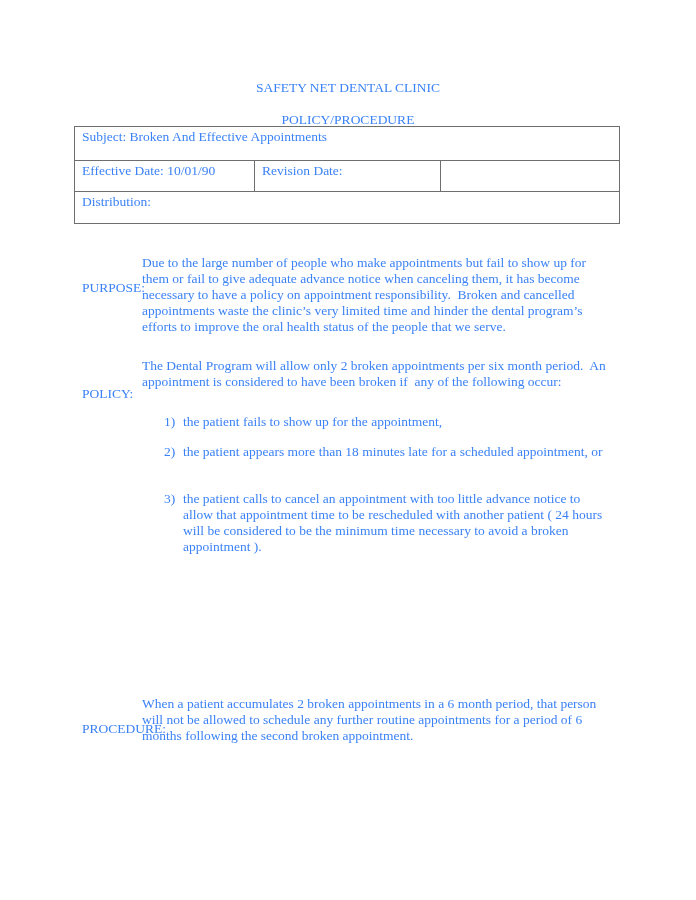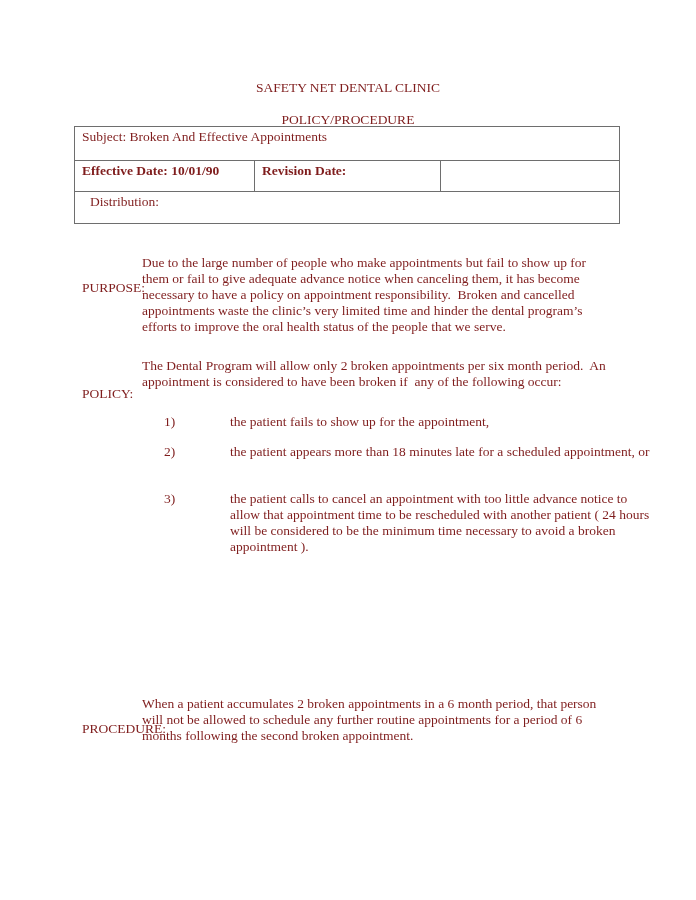--- a/index.html
+++ b/index.html
@@ -8,21 +8,21 @@
     background: #ffffff;
   }
   .page {
     position: relative;
     width: 696px;
     height: 900px;
     background: #ffffff;
     font-family: "Liberation Serif", "DejaVu Serif", serif;
     font-size: 13.5px;
     line-height: 16px;
-    color: #7f1d1d;
+    color: #3b82f6;
     overflow: hidden;
   }
   .abs { position: absolute; }
   .doc-title {
     left: 0;
     top: 80px;
     width: 696px;
     text-align: center;
     white-space: pre;
   }
@@ -30,43 +30,43 @@
     left: 74px;
     top: 126px;
     width: 546px;
     border: 1px solid #6e6e6e;
     box-sizing: border-box;
   }
   .info-row {
     border-bottom: 1px solid #6e6e6e;
     box-sizing: border-box;
   }
-  .info-row:last-child { border-bottom: none; margin-left: 8px; }
+  .info-row:last-child { border-bottom: none; }
   .row-subject { height: 34px; }
-  .row-dates   { height: 31px; display: flex; font-weight: bold; }
+  .row-dates   { height: 31px; display: flex; }
   .row-dist    { height: 31px; }
   .cell {
     box-sizing: border-box;
     padding: 2px 0 0 7px;
     overflow: hidden;
   }
   .cell-effective { width: 180px; border-right: 1px solid #6e6e6e; }
   .cell-revision  { width: 186px; border-right: 1px solid #6e6e6e; }
   .cell-supercedes{ flex: 1; }
   .section-heading { left: 82px; margin-top: 41px; }
   .section-body { left: 142px; white-space: pre; }
   .list-item {
     left: 164px;
     display: flex;
   }
   .list-num {
     width: 19px;
     flex: 0 0 19px;
   }
-  .list-text { white-space: pre; margin-left: 47px; }
+  .list-text { white-space: pre; }
 </style>
 </head>
 <body>
 
 <div class="page">
 
   <div class="abs doc-title"><span>SAFETY NET DENTAL CLINIC</span><br>
 <span>POLICY/PROCEDURE</span></div>
 
   <div class="abs info-table">

